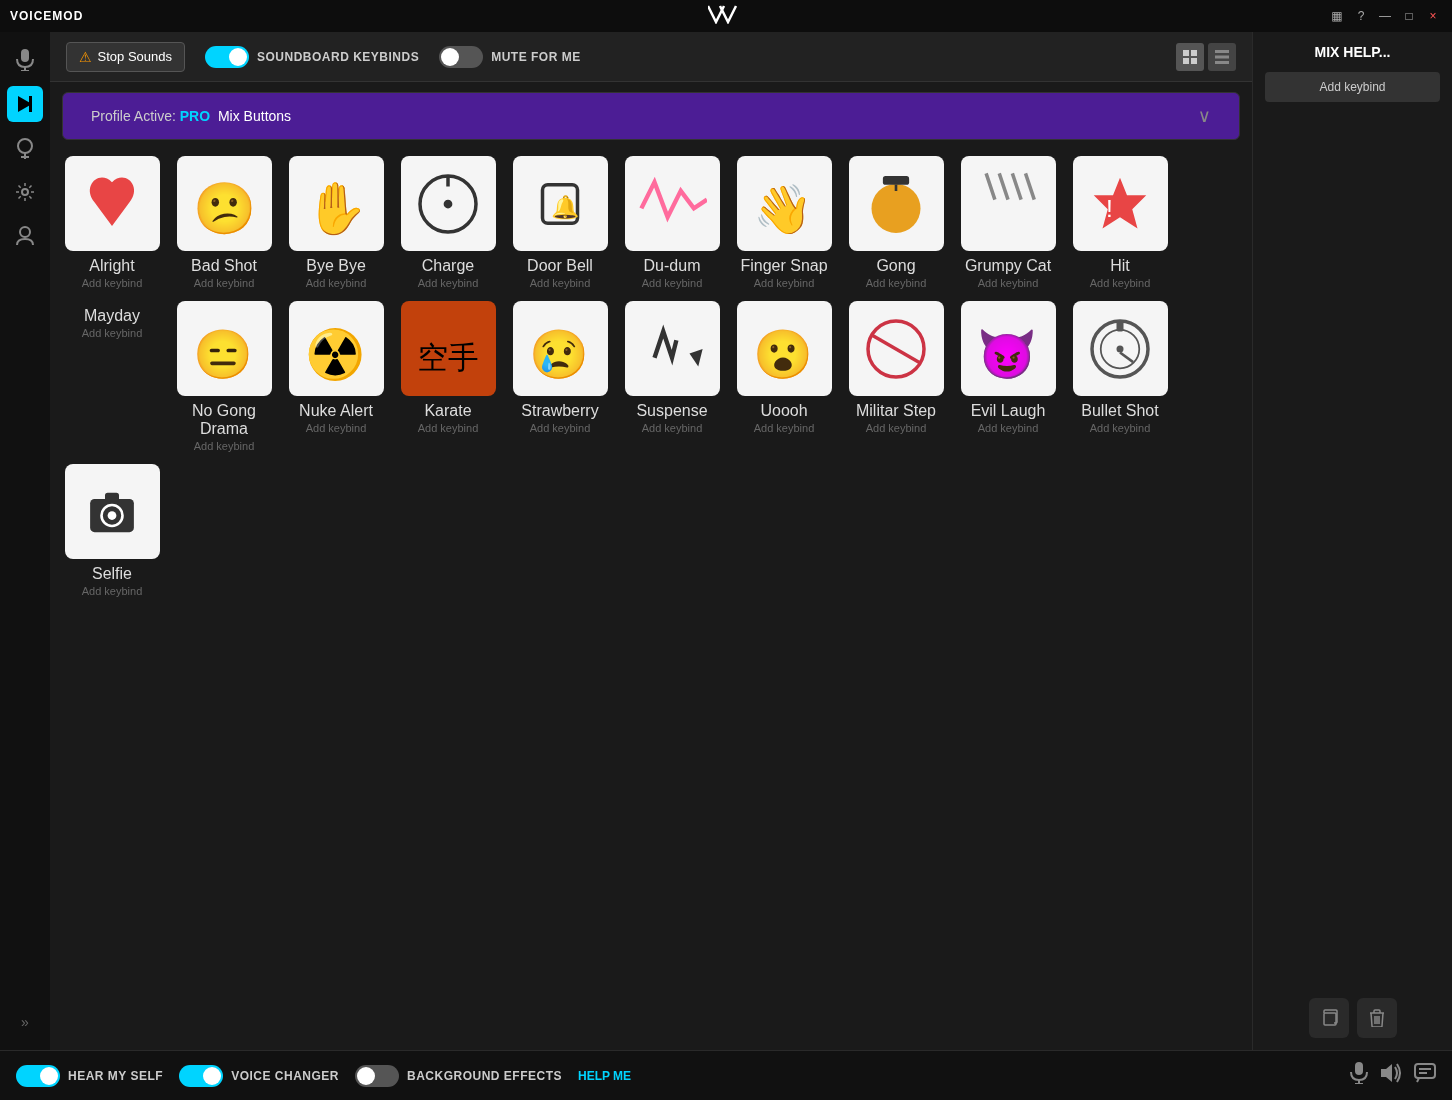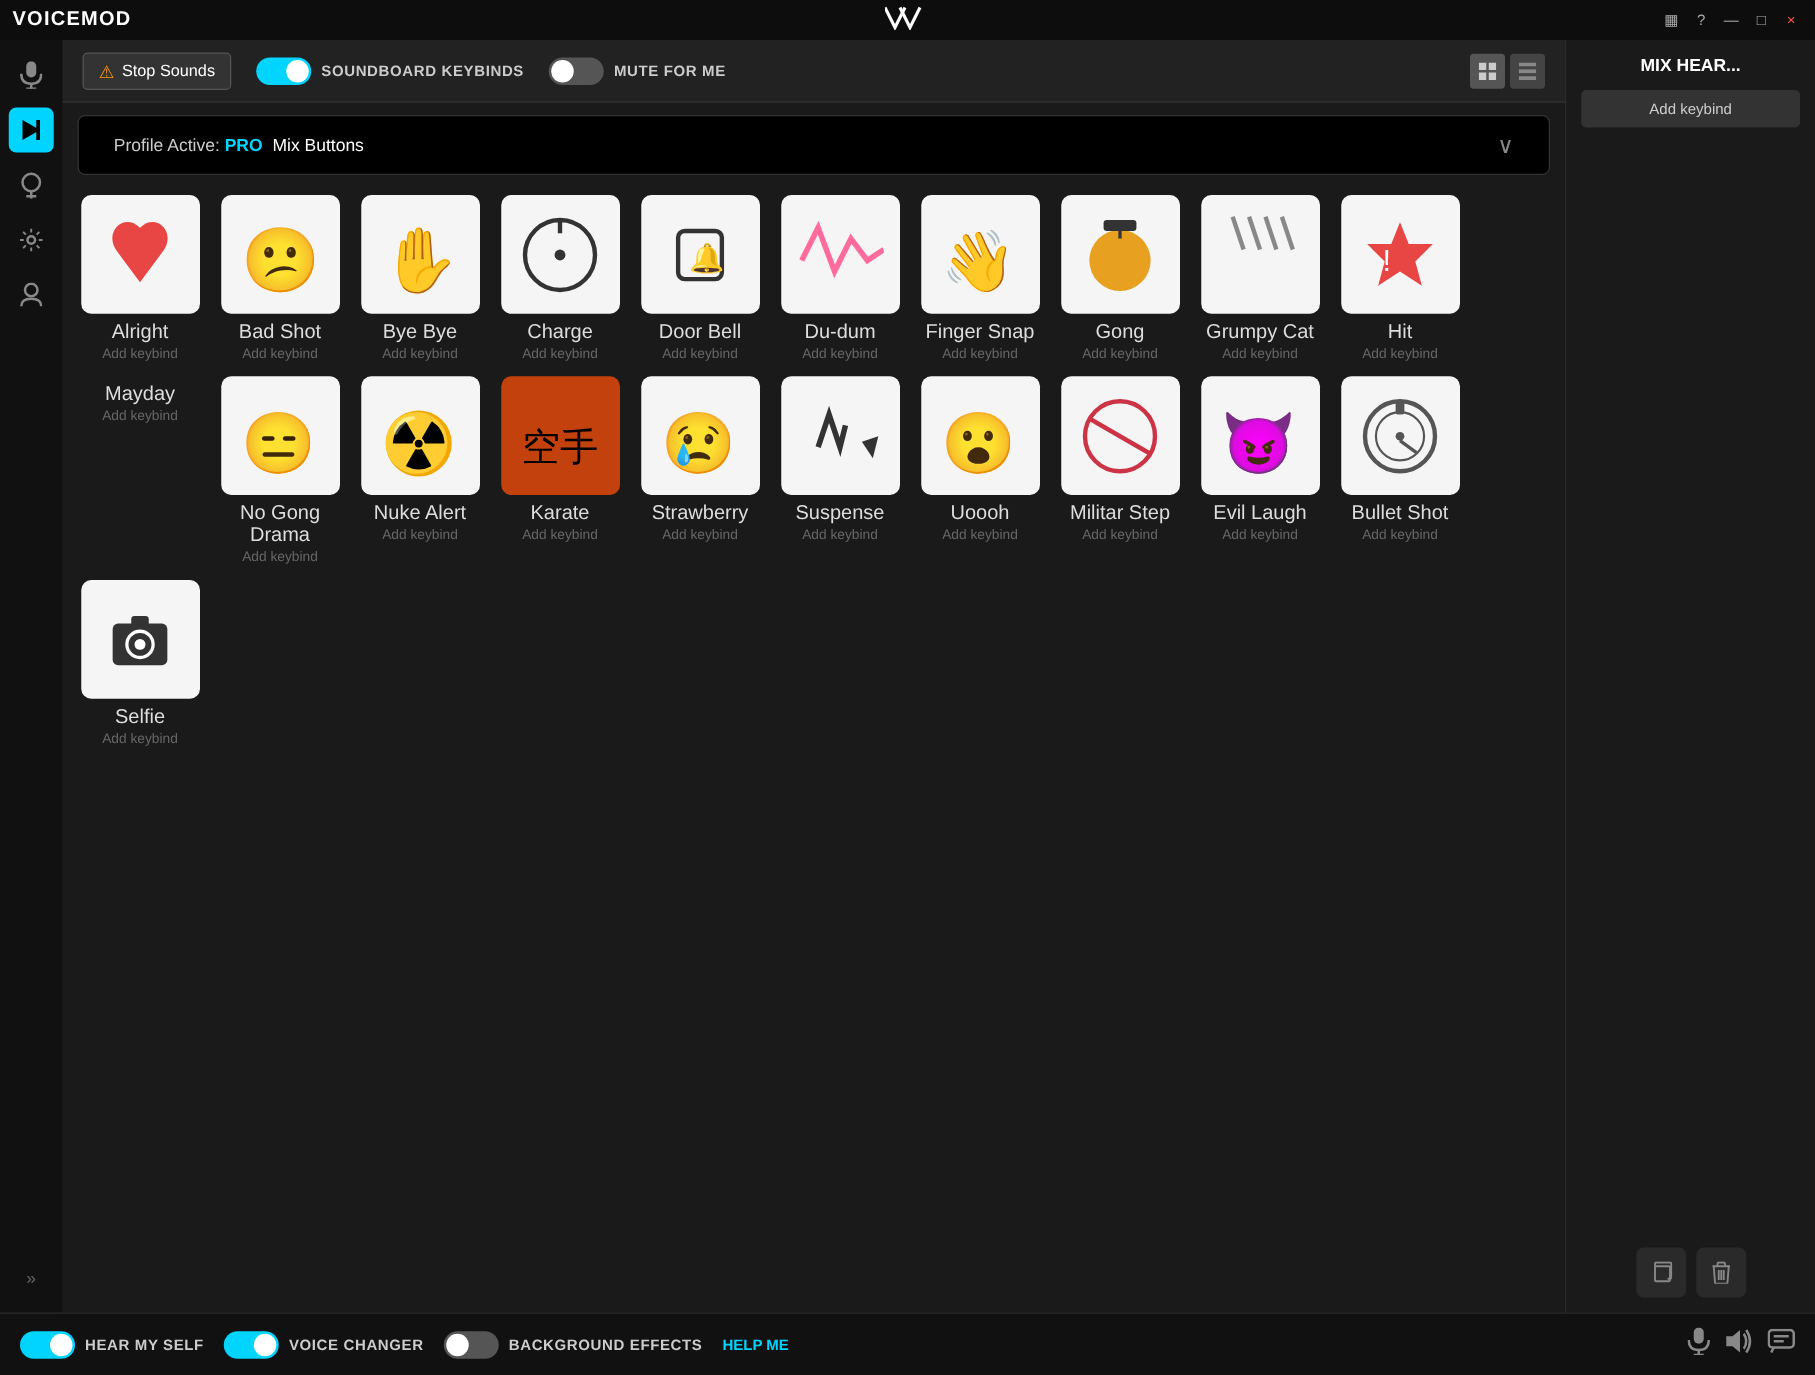--- a/index.html
+++ b/index.html
@@ -24,21 +24,21 @@
       padding: 0 10px;
       flex-shrink: 0;
     }
     .title-bar-left {
       display: flex;
       align-items: center;
       gap: 8px;
     }
     .title-bar-logo {
       color: #fff;
-      font-size: 16px;
+      font-size: 12px;
       font-weight: bold;
       letter-spacing: 1px;
     }
     .title-bar-vm {
       color: #fff;
       font-size: 18px;
       font-weight: bold;
       position: absolute;
       left: 50%;
       transform: translateX(-50%);
@@ -183,21 +183,21 @@
       border: none;
       border-radius: 3px;
       cursor: pointer;
       display: flex;
       align-items: center;
       justify-content: center;
     }
 
     
     .profile-banner {
-      background: #000000;
+      background: #4c1d95;
       border: 1px solid #333;
       margin: 10px 12px 6px;
       border-radius: 6px;
       padding: 12px 28px;
       display: flex;
       align-items: center;
       justify-content: space-between;
       flex-shrink: 0;
     }
     .profile-banner-text {
@@ -664,21 +664,21 @@
             </div>
             <div class="sound-card-name">Selfie</div>
             <div class="sound-card-keybind">Add keybind</div>
           </div>
         </div>
     </div>
 
   </div>
 
   <div class="right-panel">
-    <div class="right-panel-title">MIX HEAR...</div>
+    <div class="right-panel-title">MIX HELP...</div>
     <button class="add-keybind-btn">Add keybind</button>
     <div class="right-panel-spacer"></div>
     <div class="right-panel-actions">
       <button class="panel-action-btn">
         <svg width="18" height="18" viewBox="0 0 18 18" fill="none" stroke="#888" stroke-width="1.5">
           <rect x="4" y="4" width="12" height="12" rx="1"></rect>
           <path d="M4 4 L4 2 Q4 1 5 1 L16 1 Q17 1 17 2 L17 13 Q17 14 16 14 L14 14"></path>
         </svg>
       </button>
       <button class="panel-action-btn">

